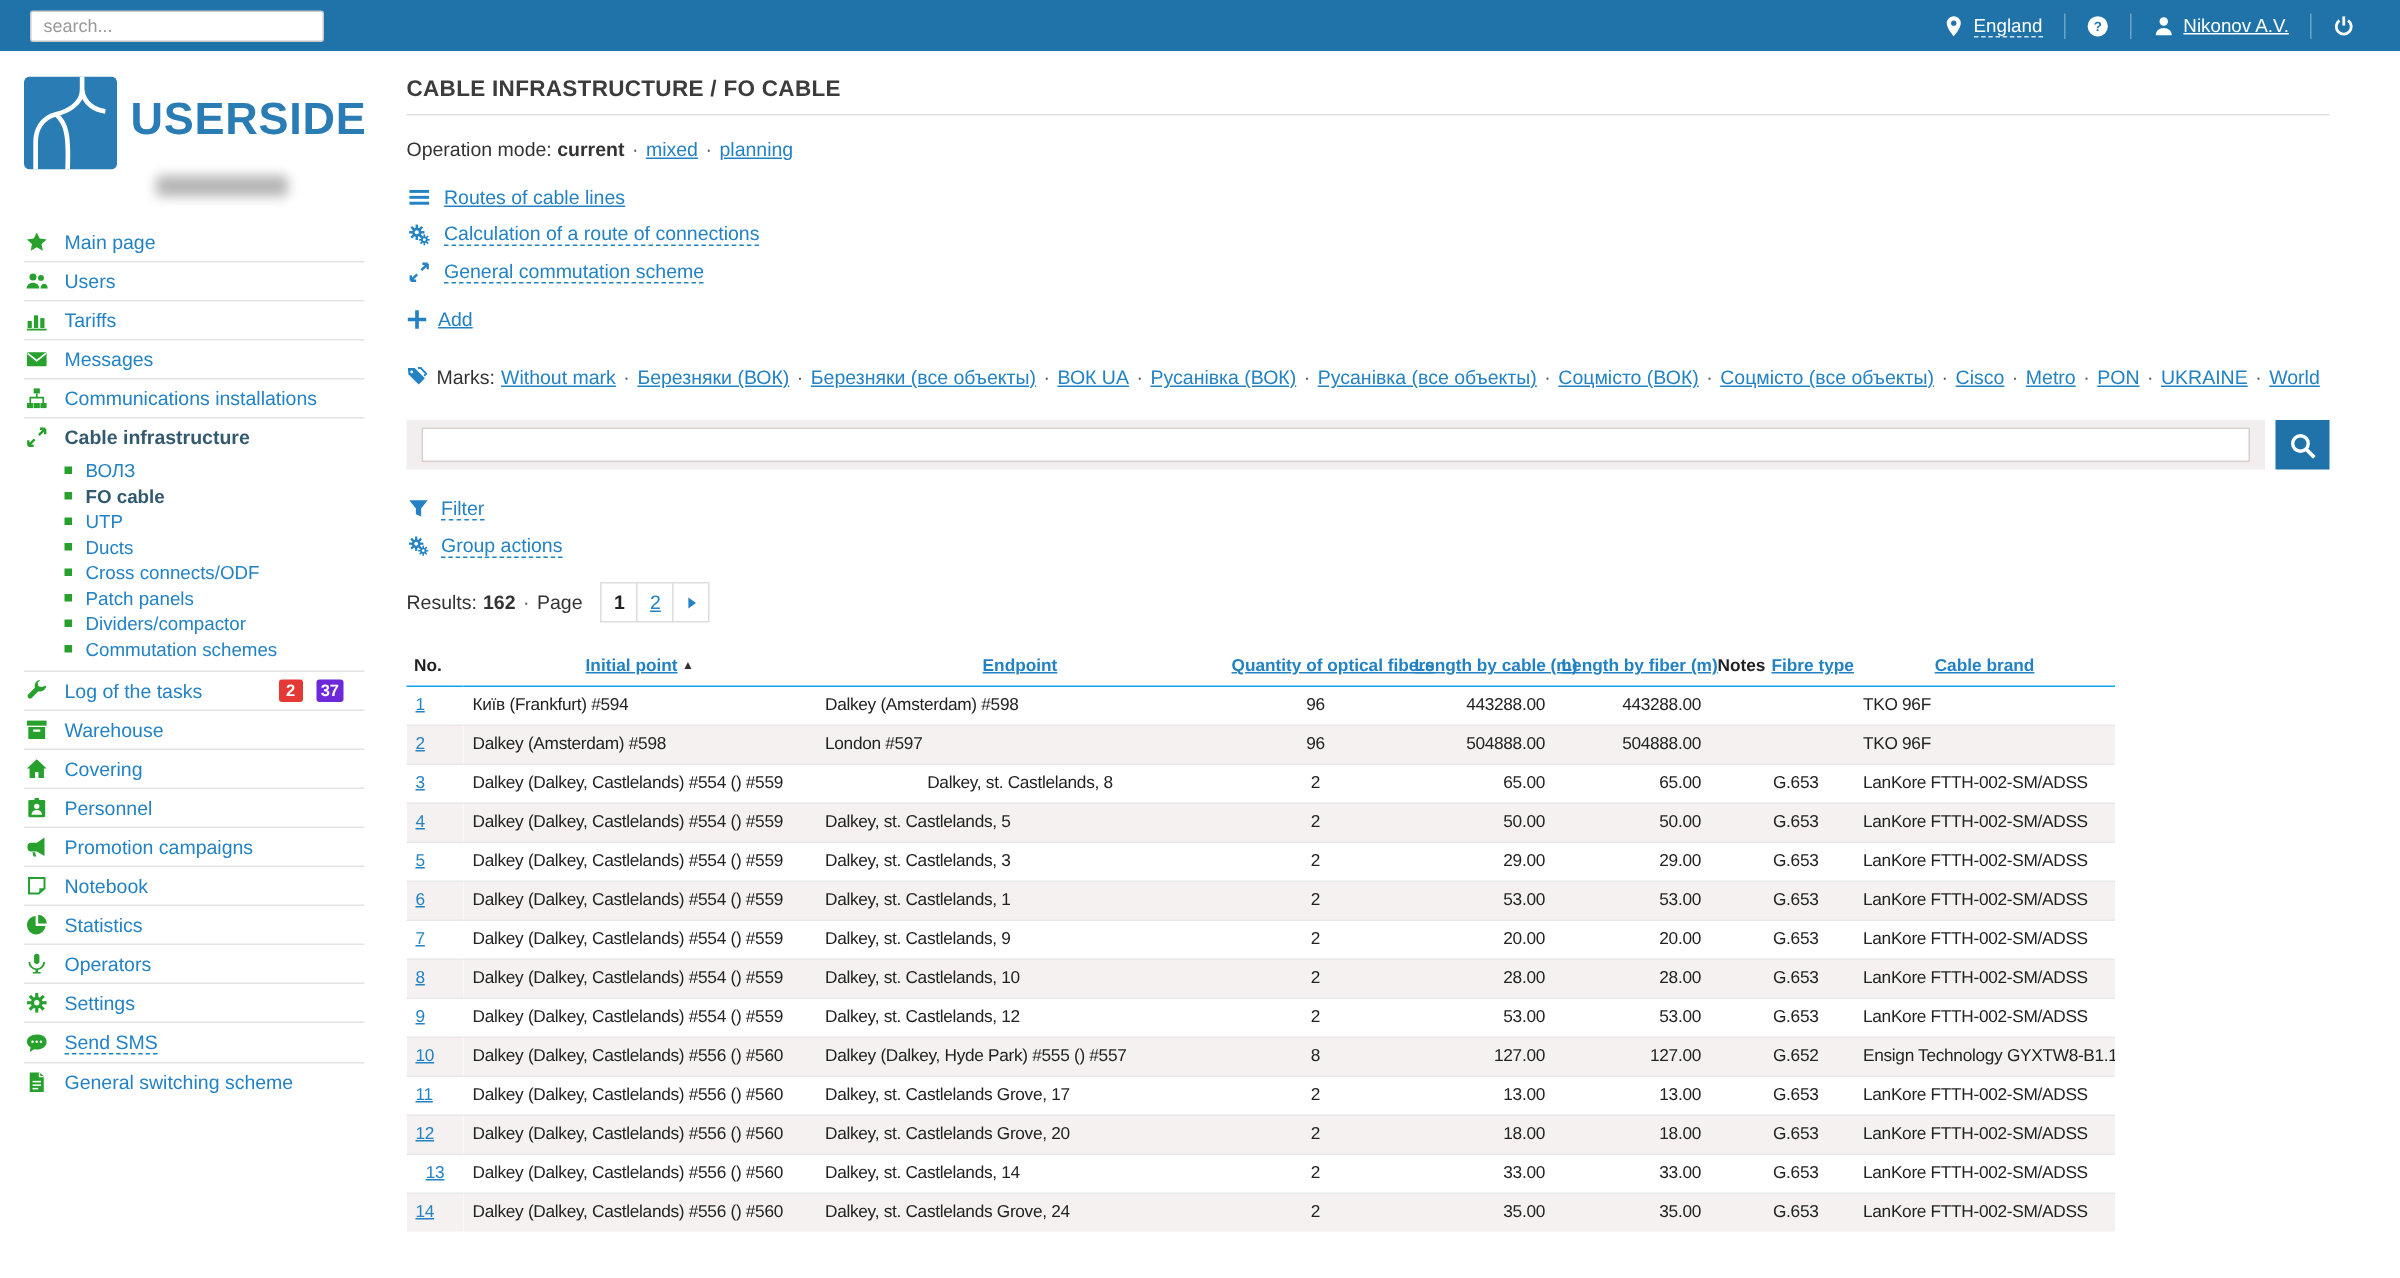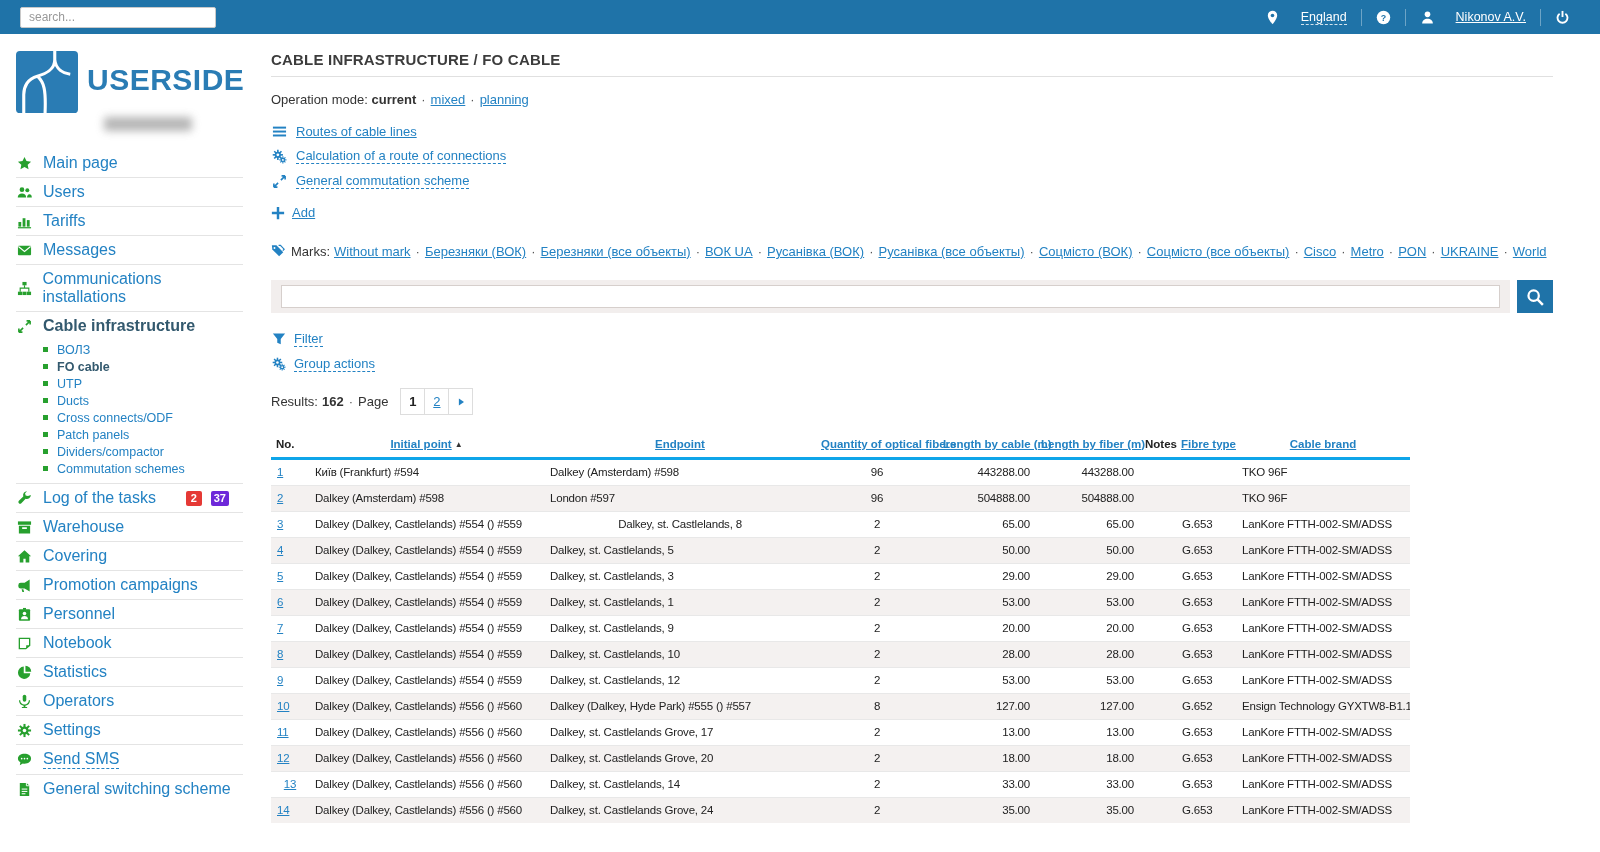--- a/index.html
+++ b/index.html
@@ -16,21 +16,21 @@
   
   .topbar { height:34px; background:var(--bar); display:flex; align-items:center;
     justify-content:space-between; padding:0 16px 0 20px; }
   .search-wrap { background:#fff; border:1px solid #c9c9c9; border-radius:2px;
     width:196px; height:21px; display:flex; align-items:center; padding:0 5px 0 8px; }
   .search-wrap input { border:none; outline:none; flex:1; font-size:12px; color:#444;
     font-family:inherit; min-width:0; }
   .search-wrap input::placeholder { color:#999; }
   .search-wrap .icn { color:#9a9a9a; }
   .topbar-right { display:flex; align-items:center; color:#fff; font-size:12.5px; }
-  .tb-group { display:flex; align-items:center; gap:21px; padding:0 14px; }
+  .tb-group { display:flex; align-items:center; gap:6px; padding:0 14px; }
   .tb-sep { width:1px; height:17px; background:rgba(255,255,255,.35); }
   .tb-link { color:#fff; text-decoration:underline; }
   .tb-link.dashed { text-decoration:none; border-bottom:1px dashed rgba(255,255,255,.8); }
   .topbar .icn { color:#fff; }
 
   
   .sidebar { position:absolute; left:0; top:34px; width:261px; padding:17px 0 0 16px; }
   .content { position:absolute; left:271px; top:34px; width:1282px; }
 
   
@@ -39,21 +39,21 @@
     line-height:58px; }
   .logo-blur { width:88px; height:14px; margin:4px 0 0 88px; background:#9d9d9d;
     border-radius:3px; filter:blur(4px); opacity:.75; }
 
   
   .menu { margin-top:18px; padding-right:18px; }
   .menu-item { display:flex; align-items:center; gap:10px; padding:5px 0;
     border-top:1px solid #e4e4e4; cursor:pointer; }
   .menu-item:first-child { border-top:none; }
   .menu-item .icn { width:17px; color:var(--green); }
-  .menu-label { font-size:16px; color:var(--blue); text-decoration:none; }
+  .menu-label { font-size:13px; color:var(--blue); text-decoration:none; }
   .menu-item.active .menu-label { color:var(--dark); font-weight:bold; }
   .menu-label.dashed-u { border-bottom:1px dashed var(--blue); }
   .badge { min-width:16px; height:15px; padding:0 3px; border-radius:2px; color:#fff;
     font-size:11px; font-weight:bold; display:flex; align-items:center;
     justify-content:center; }
   .badges { margin-left:auto; display:flex; gap:9px; padding-right:14px; }
   .submenu { padding:1px 0 6px 27px; }
   .submenu-item { display:flex; align-items:center; gap:9px; padding:1.5px 0; cursor:pointer; }
   .sub-bullet { width:5px; height:5px; background:var(--green); flex:0 0 auto; }
   .submenu-label { font-size:12.5px; color:var(--blue); text-decoration:none; }
@@ -91,21 +91,21 @@
   .pager-cell { width:25px; height:27px; border:1px solid #ddd; margin-left:-1px;
     display:flex; align-items:center; justify-content:center; font-size:13px;
     background:#fff; cursor:pointer; }
   .pager-cell:first-child { margin-left:0; }
   .pager-cell.current { color:#222; font-weight:bold; cursor:default; }
   .pager-cell .icn { color:var(--blue); }
 
   
   table.grid { margin-top:16px; border-collapse:collapse; table-layout:fixed; width:1139px; }
   table.grid th { font-size:11.5px; font-weight:bold; color:#222; padding:7px 5px;
-    white-space:nowrap; border-bottom:3px solid #0ea5e9; }
+    white-space:nowrap; border-bottom:1px solid #0ea5e9; }
   table.grid th a { font-weight:bold; }
   table.grid td { font-size:11.5px; letter-spacing:-.2px; color:#222; padding:5px 6px;
     line-height:15px; border-top:1px solid #e8e8e8; white-space:nowrap; overflow:hidden; }
   table.grid tbody tr:first-child td { border-top:none; }
   table.grid tbody tr:nth-child(even) { background:#f4f1f0; }
   .sort-arrow { display:inline-block; color:#333; font-size:8px; margin-left:3px;
     position:relative; top:-1px; }
 </style>
 </head>
 <body>
@@ -289,35 +289,35 @@
         <span class="icn">
           <svg viewBox="0 0 16 16" width="15" height="15" fill="currentColor" aria-hidden="true">
             <path d="M8 1.2L1 7.8h1.9v6.7h3.9v-4.2h2.4v4.2h3.9V7.8H15z"></path>
           </svg>
         </span>
         <a class="menu-label">Covering</a>
       </div>
       <div class="menu-item">
         <span class="icn">
           <svg viewBox="0 0 16 16" width="15" height="15" fill="currentColor" aria-hidden="true">
-            <path d="M13.5 1.5v13l-5.4-3.2H4a2.6 2.6 0 01-2.6-2.6v-1A2.6 2.6 0 014 5.1h4.1zM4.9 11.9h1.9l.8 3.1H5.7z"></path>
-          </svg>
-        </span>
-        <a class="menu-label">Promotion campaigns</a>
-      </div>
-      <div class="menu-item">
-        <span class="icn">
-          <svg viewBox="0 0 16 16" width="15" height="15" fill="currentColor" aria-hidden="true">
             <path d="M6.4 1h3.2v2H6.4z"></path>
             <rect x="2" y="2.4" width="12" height="12.3" rx="1"></rect>
             <circle cx="8" cy="7" r="1.9" fill="#fff"></circle>
             <path d="M4.3 13c0-2.1 1.6-3.4 3.7-3.4s3.7 1.3 3.7 3.4z" fill="#fff"></path>
           </svg>
         </span>
         <a class="menu-label">Personnel</a>
+      </div>
+      <div class="menu-item">
+        <span class="icn">
+          <svg viewBox="0 0 16 16" width="15" height="15" fill="currentColor" aria-hidden="true">
+            <path d="M13.5 1.5v13l-5.4-3.2H4a2.6 2.6 0 01-2.6-2.6v-1A2.6 2.6 0 014 5.1h4.1zM4.9 11.9h1.9l.8 3.1H5.7z"></path>
+          </svg>
+        </span>
+        <a class="menu-label">Promotion campaigns</a>
       </div>
       <div class="menu-item">
         <span class="icn">
           <svg viewBox="0 0 16 16" width="15" height="15" fill="currentColor" aria-hidden="true">
             <path d="M2.5 2.5h11V10L9.4 13.5H2.5z" fill="none" stroke="currentColor" stroke-width="1.4"></path>
             <path d="M9.8 13.2V9.8h3.4z"></path>
           </svg>
         </span>
         <a class="menu-label">Notebook</a>
       </div>

